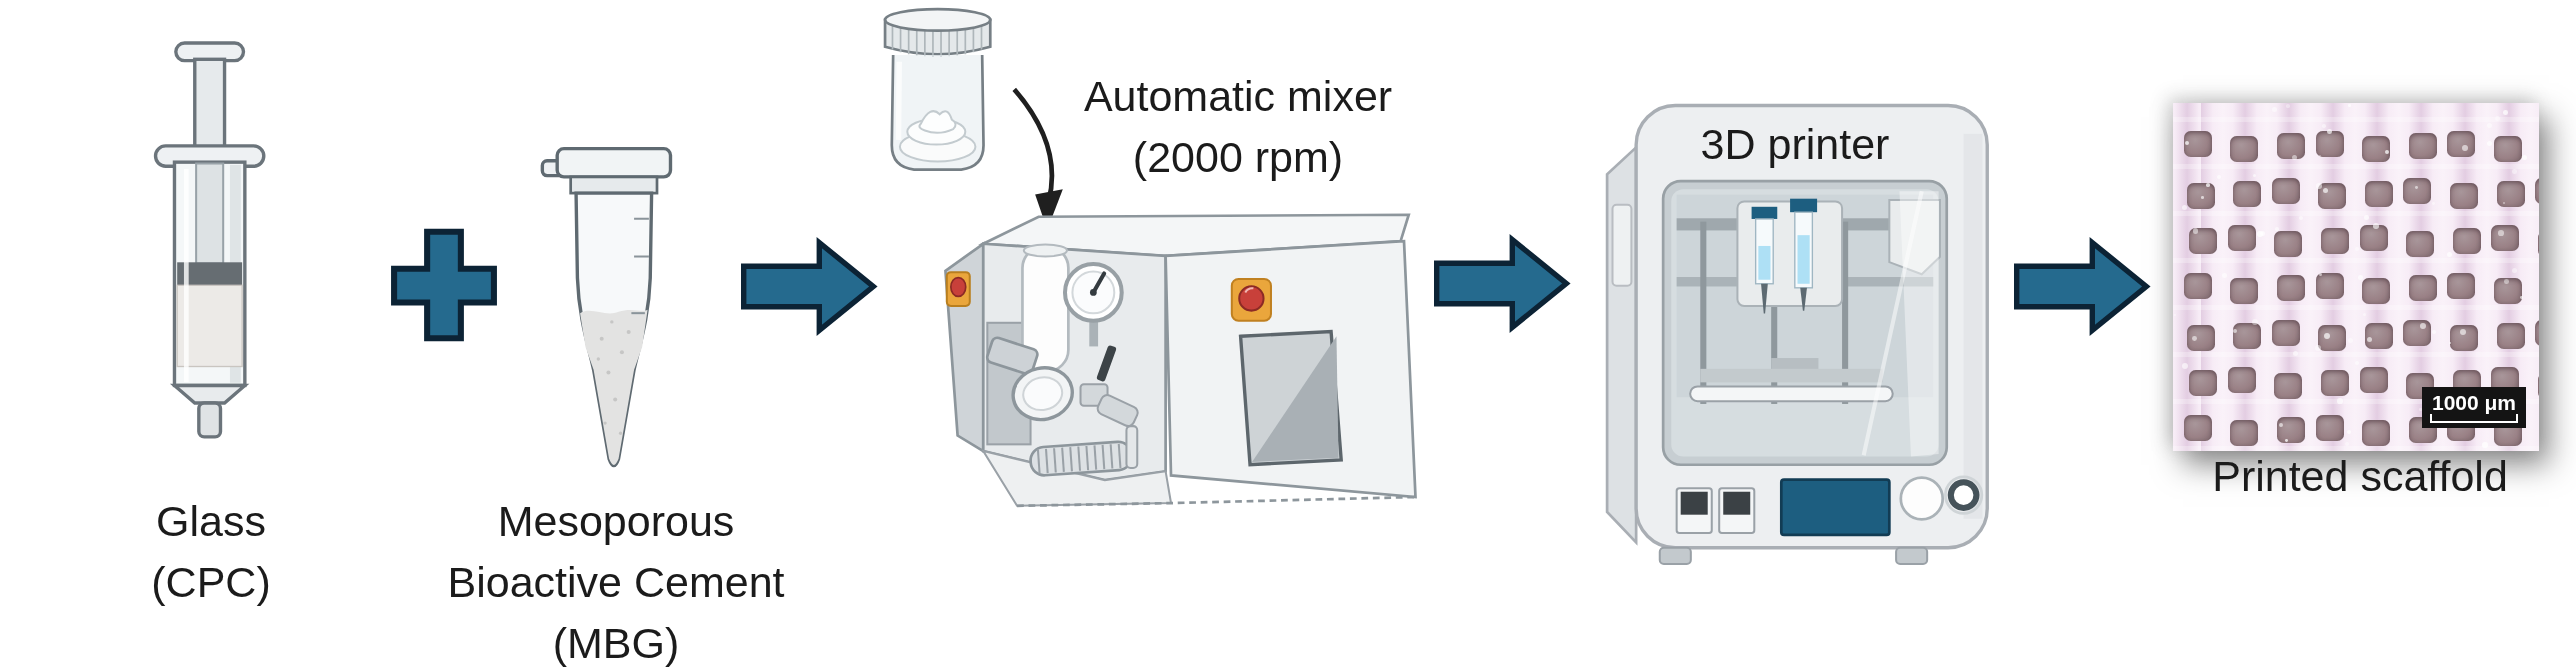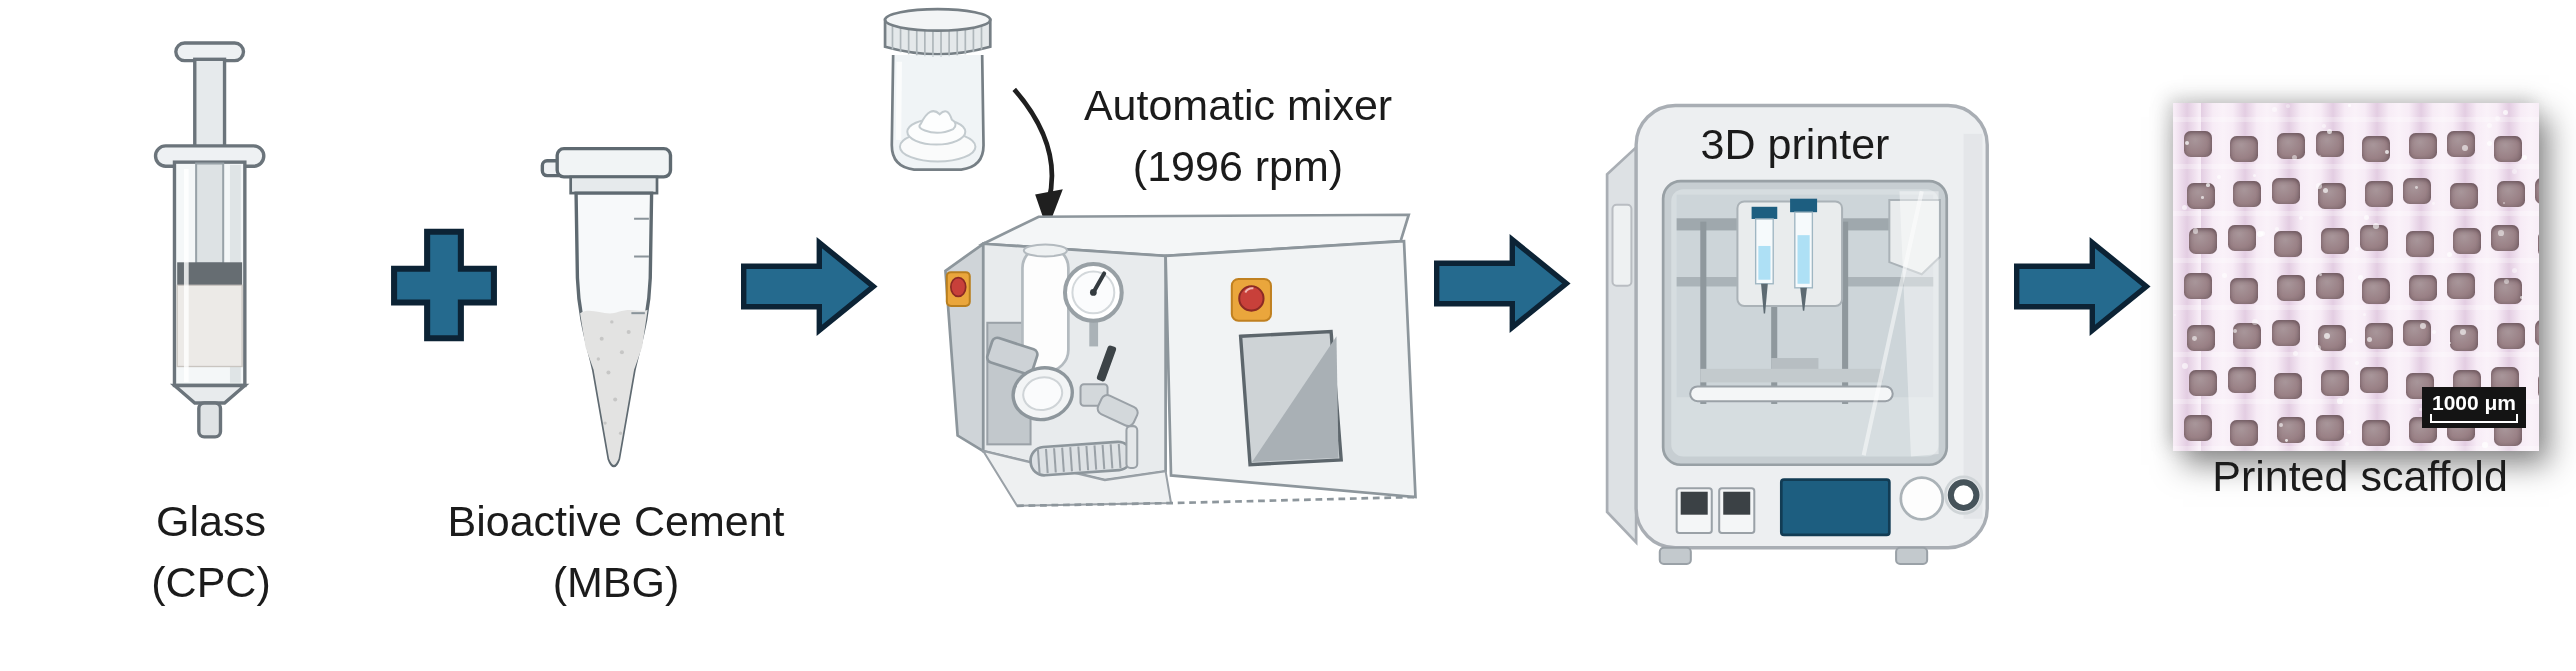--- a/index.html
+++ b/index.html
@@ -72,20 +72,21 @@
       <circle cx="105" cy="265" r="2.5"></circle>
   </g>
   <g stroke="#8a949a" stroke-width="3">
     <line x1="138" y1="112" x2="160" y2="112"></line>
       <line x1="138" y1="168" x2="160" y2="168"></line>
     <line x1="134" y1="252" x2="154" y2="252"></line>
   </g>
 </svg>
 
 <div class="label" style="left:616px;top:491px">
+  <div>Mesoporous</div>
   <div>Bioactive Cement</div>
   <div>(MBG)</div>
 </div>
 
 <svg class="abs" style="left:741px;top:241px" width="135" height="91" viewBox="0 0 200 134">
   <polygon points="4,37 116,37 116,2 196,67 116,132 116,97 4,97" stroke="#0c2335" stroke-width="8" fill="#256a8e"></polygon>
 </svg>
 
 <svg class="abs" style="left:872px;top:5.4px" width="132" height="174" viewBox="0 0 195 258">
   <path d="M19,22 L19,62 Q97,84 175,62 L175,22 Z" fill="#e4e8ea" stroke="#767f85" stroke-width="4"></path>
@@ -111,23 +112,23 @@
     <ellipse cx="95" cy="188" rx="43" ry="19" fill="#fcfdfd" stroke="#c3cbcf" stroke-width="3"></ellipse>
     <path d="M72,176 Q86,148 100,162 Q112,150 118,170 Q128,176 120,184 Q98,194 78,186 Q66,182 72,176 Z" fill="#fdfefe" stroke="#c3cbcf" stroke-width="3"></path>
   </g>
 </svg>
 
 <svg class="abs" style="left:1006px;top:88px" width="61" height="145" viewBox="0 0 90 215">
   <path d="M12,2 C58,55 78,110 63,168" fill="none" stroke="#1f1f1f" stroke-width="7"></path>
   <polygon points="43,158 84,150 61,210" fill="#1f1f1f"></polygon>
 </svg>
 
-<div class="label" style="left:1238px;top:75px">
+<div class="label" style="left:1238px;top:66px">
   <div>Automatic mixer</div>
-  <div>(1996 rpm)</div>
+  <div>(2000 rpm)</div>
 </div>
 
 <svg class="abs" style="left:936px;top:211px" width="493" height="308" viewBox="0 0 730 455">
 
   <polygon points="70,48 152,8 700,5 688,44 340,66" fill="#f4f6f7" stroke="#8d969c" stroke-width="4"></polygon>
 
   <polygon points="14,88 70,48 70,355 32,332" fill="#cfd4d8" stroke="#8d969c" stroke-width="4"></polygon>
 
   <g>
     <rect x="16" y="90" width="34" height="50" rx="6" fill="#eaa63c" stroke="#b97f1f" stroke-width="3"></rect>

